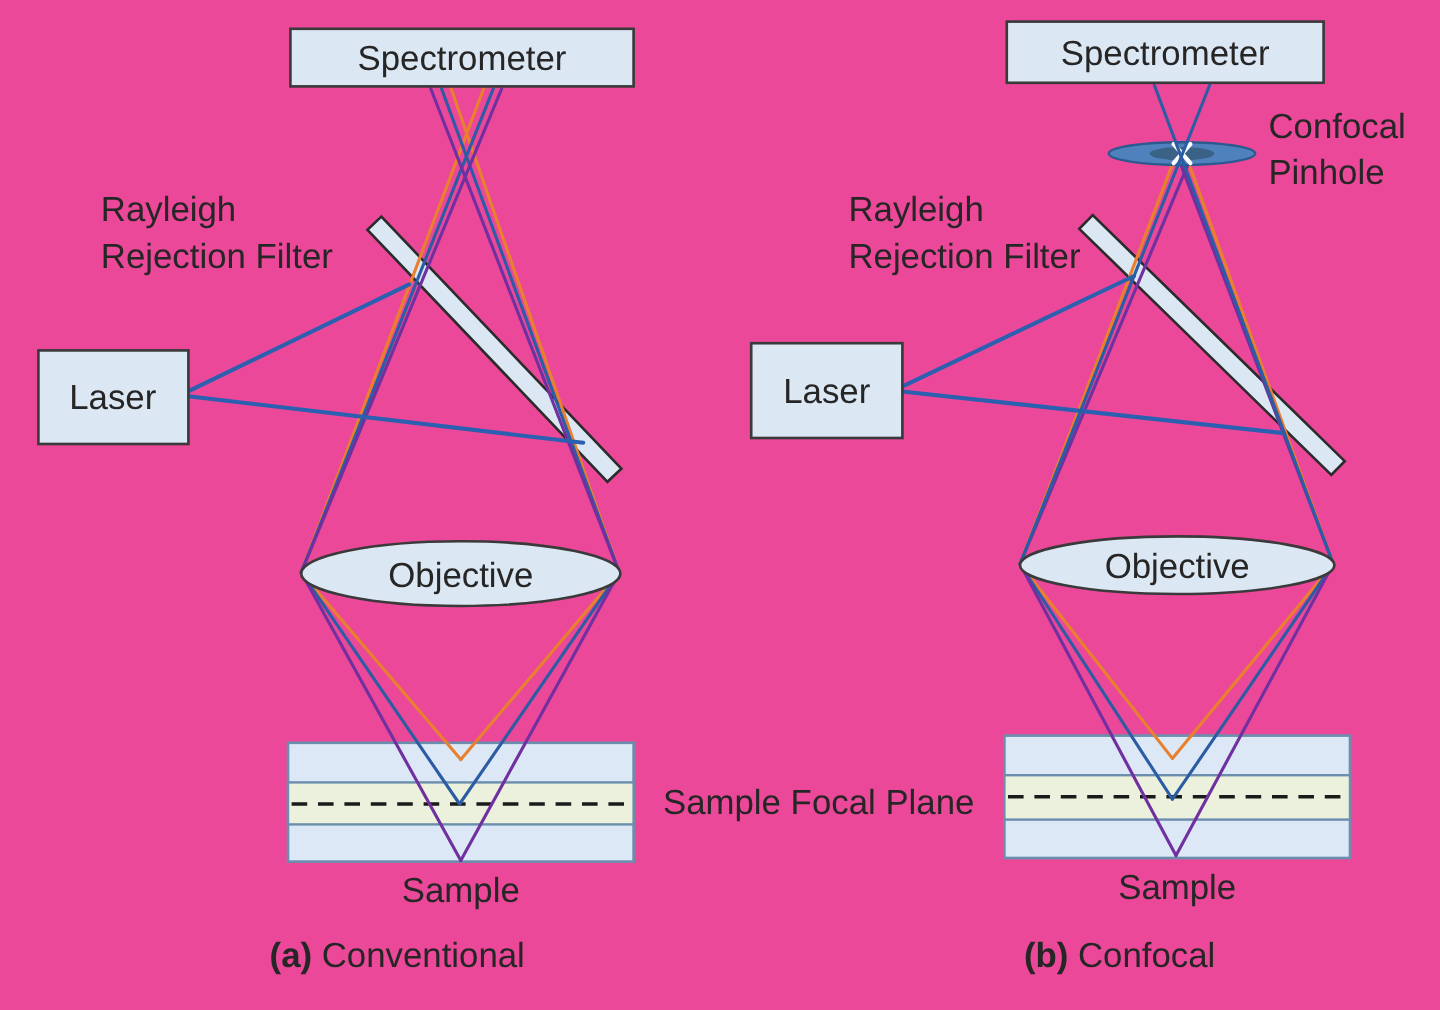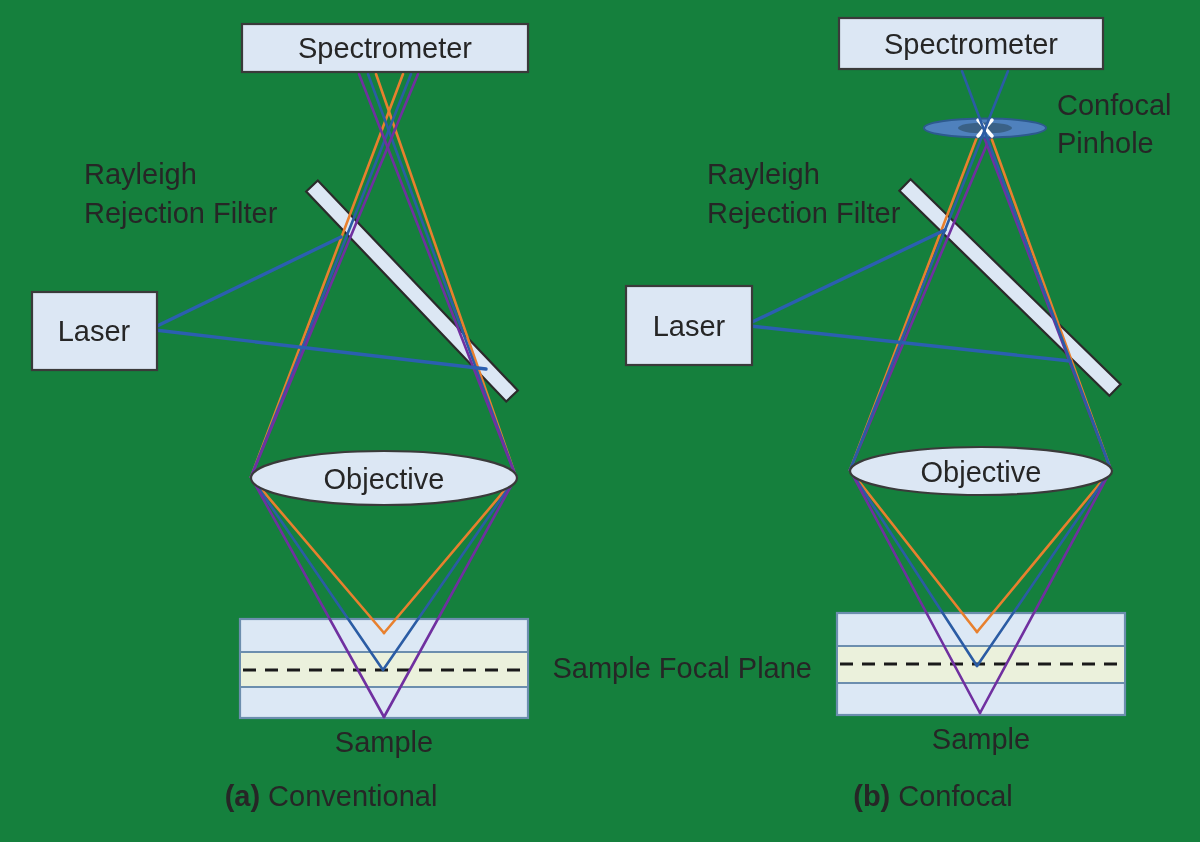--- a/index.html
+++ b/index.html
@@ -1,16 +1,16 @@
 <!DOCTYPE html>
 <html><head>
 <meta charset="utf-8">
 <style>
   html,body{margin:0;padding:0;background:#fff;}
-  .figure{position:relative;width:1200px;height:842px;background:#15803d;overflow:hidden;}
+  .figure{position:relative;width:1200px;height:842px;background:#ec4899;overflow:hidden;}
   svg{position:absolute;left:0;top:0;}
   svg text{font-family:"Liberation Sans", sans-serif;font-size:29px;}
   .ray{fill:none;stroke-width:2.6;stroke-linecap:round;}
   .beam{fill:none;stroke-width:3.4;stroke-linecap:round;}
   .boxline{stroke-width:2.2;}
   .thinline{stroke-width:2;}
   .dash{stroke-width:3;stroke-dasharray:13 9;fill:none;}
   .notch{stroke:#ffffff;stroke-width:3.5;stroke-linecap:round;}
 </style>
 </head>

